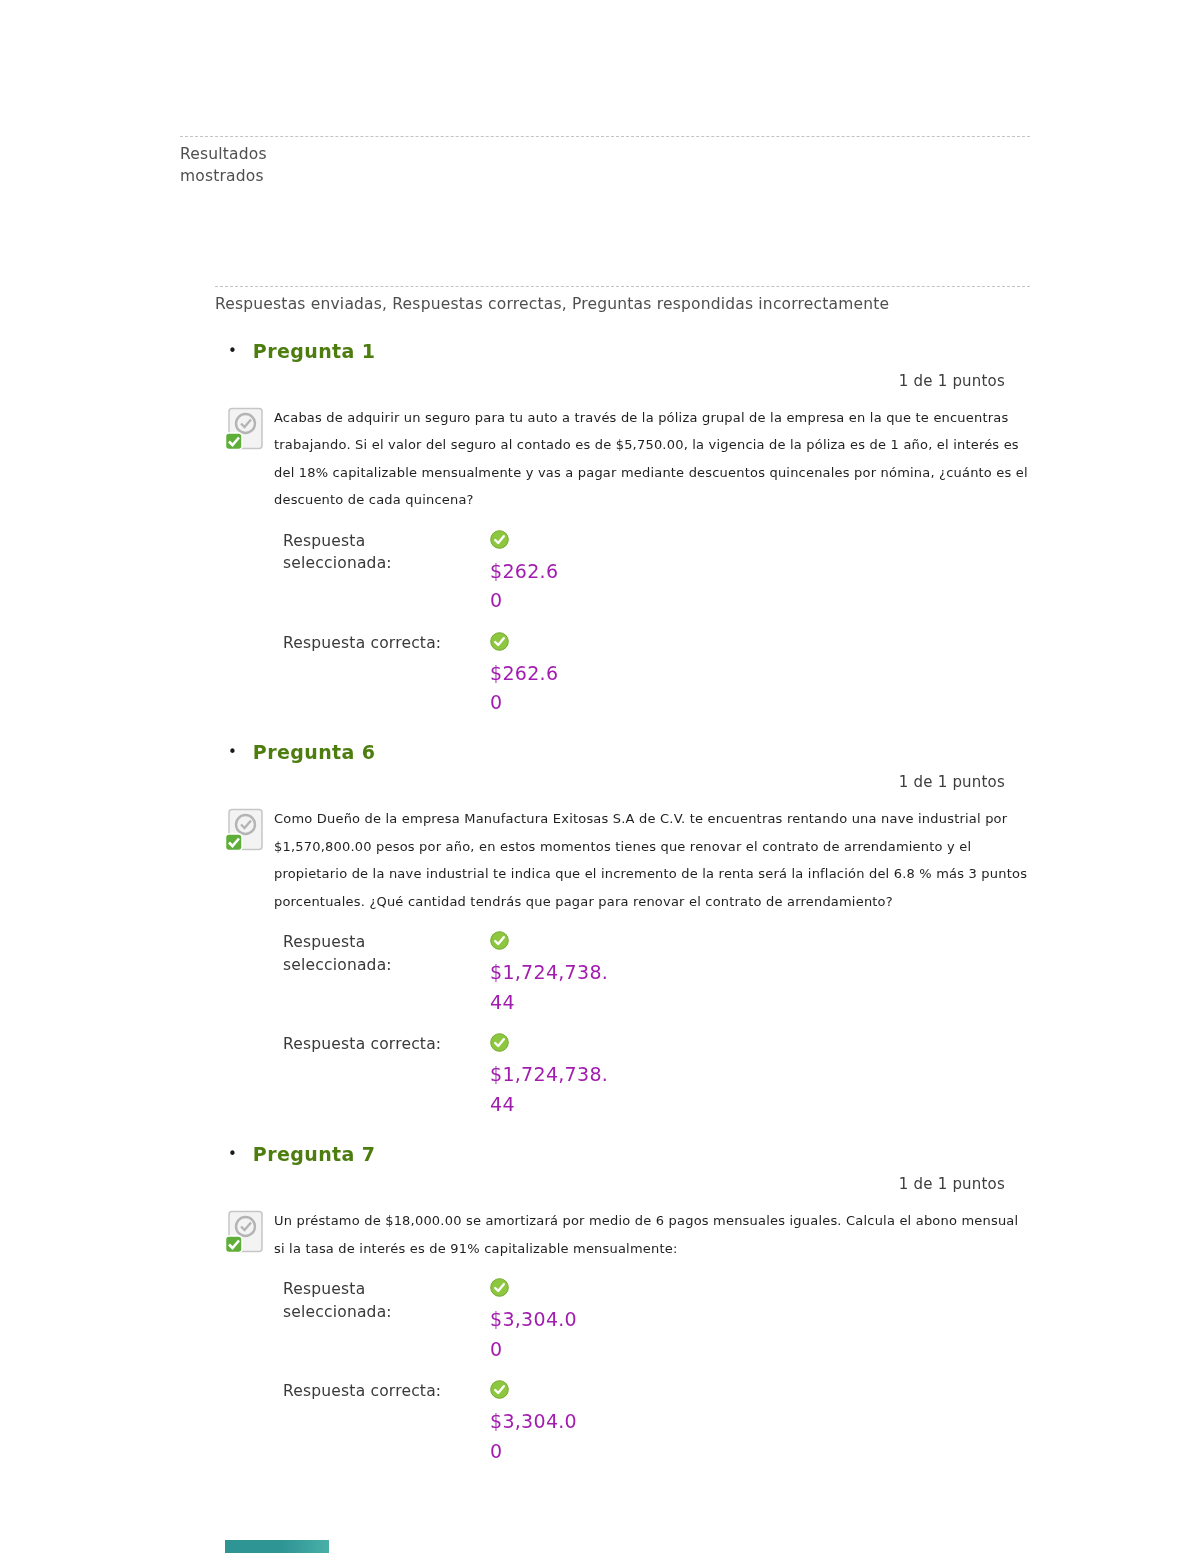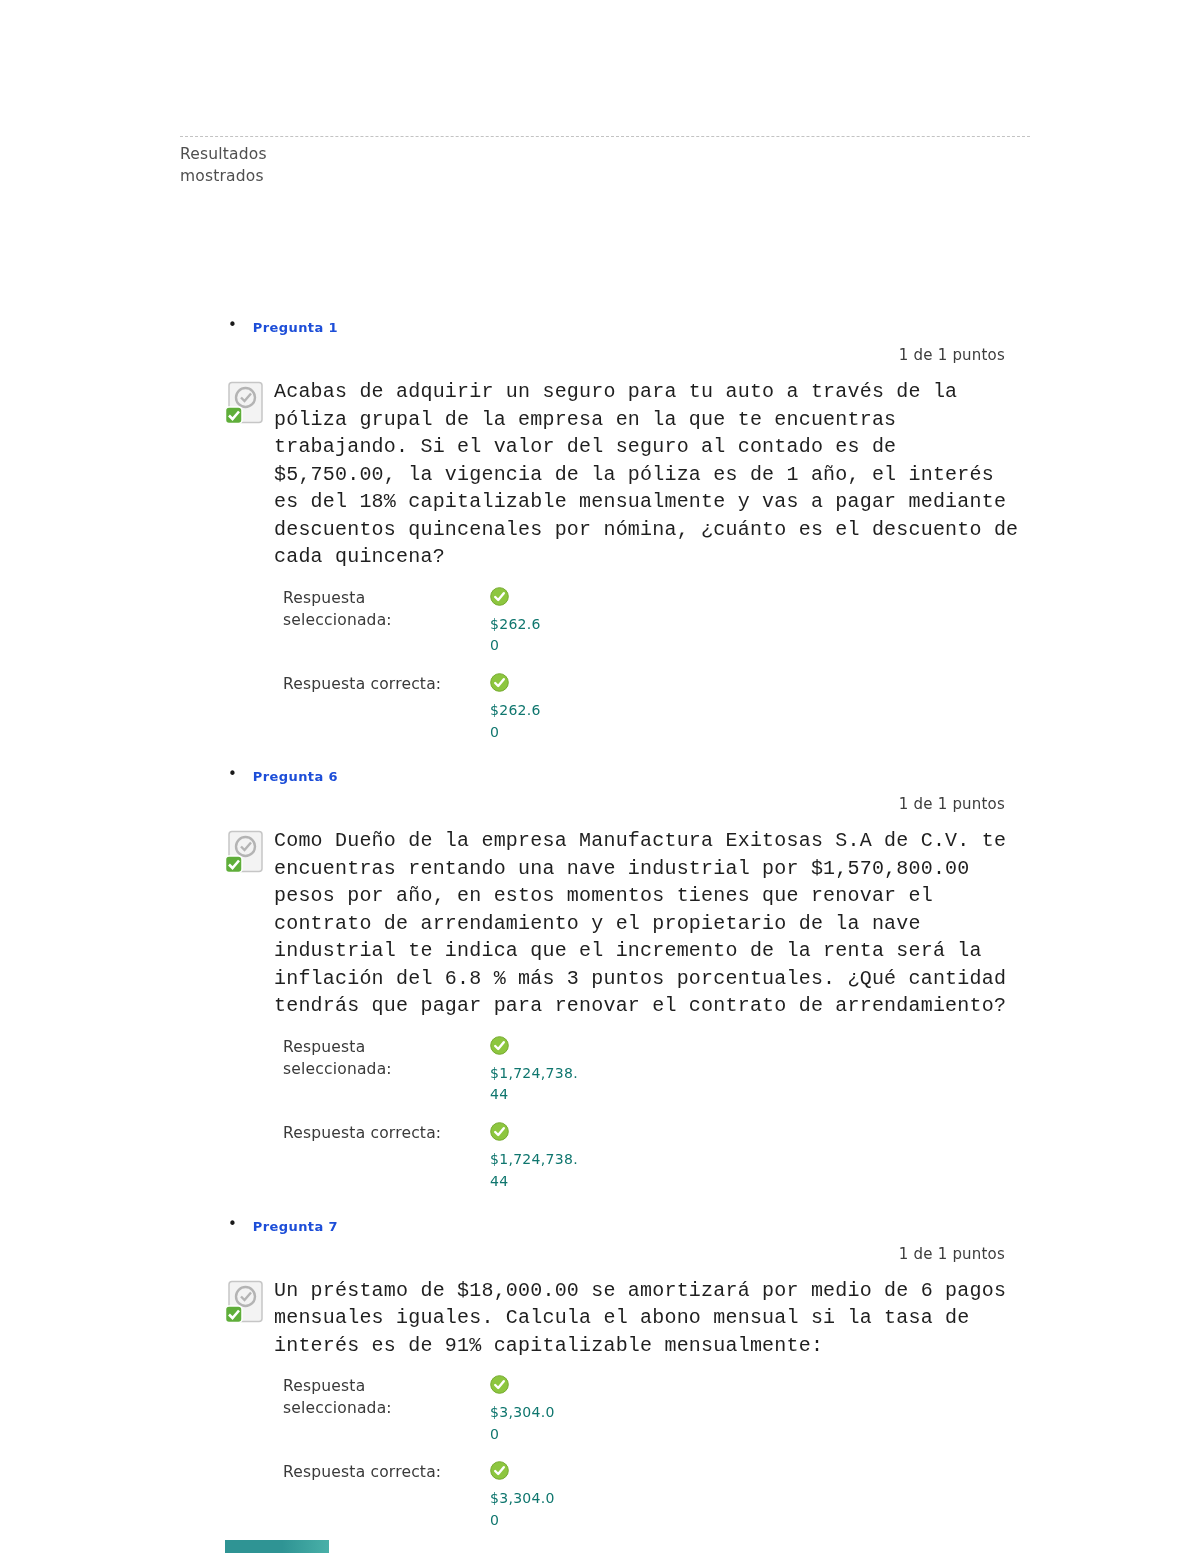--- a/index.html
+++ b/index.html
@@ -59,23 +59,23 @@
     margin-left: 48px;
   }
   .q-bullet {
     font-size: 15px;
     color: #1a1a1a;
     margin-right: 16px;
     position: relative;
     top: -2px;
   }
   .q-title {
-    font-size: 13px;
+    font-size: 19px;
     font-weight: bold;
-    color: #1d4ed8;
+    color: #4d7c0f;
     letter-spacing: 0.4px;
   }
   .q-points {
     text-align: right;
     font-size: 15px;
     color: #3d3d3d;
     letter-spacing: 0.2px;
     margin-top: 10px;
     padding-right: 25px;
   }
@@ -83,25 +83,24 @@
     display: flex;
     margin-left: 44px;
     margin-top: 14px;
   }
   .q-icon {
     flex: 0 0 50px;
     padding-top: 3px;
   }
   .q-text {
     flex: 1;
-    font-size: 20px;
+    font-size: 13px;
     line-height: 27.5px;
     color: #1f1f1f;
     letter-spacing: 0.2px;
-    font-family: Liberation Mono, monospace;
   }
 
   
   .answers {
     margin-left: 103px;
     margin-top: 12px;
   }
   .answer-row {
     display: flex;
     margin-top: 16px;
@@ -110,23 +109,23 @@
     flex: 0 0 185px;
     font-size: 15.5px;
     line-height: 1.45;
     color: #3a3a3a;
     letter-spacing: 0.2px;
   }
   .answer-value {
     margin-left: 22px;
   }
   .value-text {
-    font-size: 14px;
+    font-size: 19px;
     line-height: 1.55;
-    color: #0f766e;
+    color: #a21caf;
     letter-spacing: 0.3px;
     white-space: pre-line;
     margin-top: 4px;
   }
 
   
   .partial-bar {
     position: absolute;
     left: 225px;
     bottom: 0;
@@ -151,20 +150,21 @@
       <circle cx="9.5" cy="9.5" r="8.8" fill="#8dc63f" stroke="#74aa2d" stroke-width="1"></circle>
       <path d="M5.2 10 l3 3 l5.6 -6.8" fill="none" stroke="#ffffff" stroke-width="2.4" stroke-linecap="round" stroke-linejoin="round"></path>
     </g>
   </defs>
 </svg>
 
 <div class="page">
 
   <div class="results-header">
     <div class="hdr-label">Resultados mostrados</div>
+    <div class="hdr-value">Respuestas enviadas, Respuestas correctas, Preguntas respondidas incorrectamente</div>
   </div>
 
   <div class="question">
     <div class="q-title-row">
       <span class="q-bullet">•</span>
       <span class="q-title">Pregunta 1</span>
     </div>
     <div class="q-points">1 de 1 puntos</div>
     <div class="q-body">
       <div class="q-icon">

